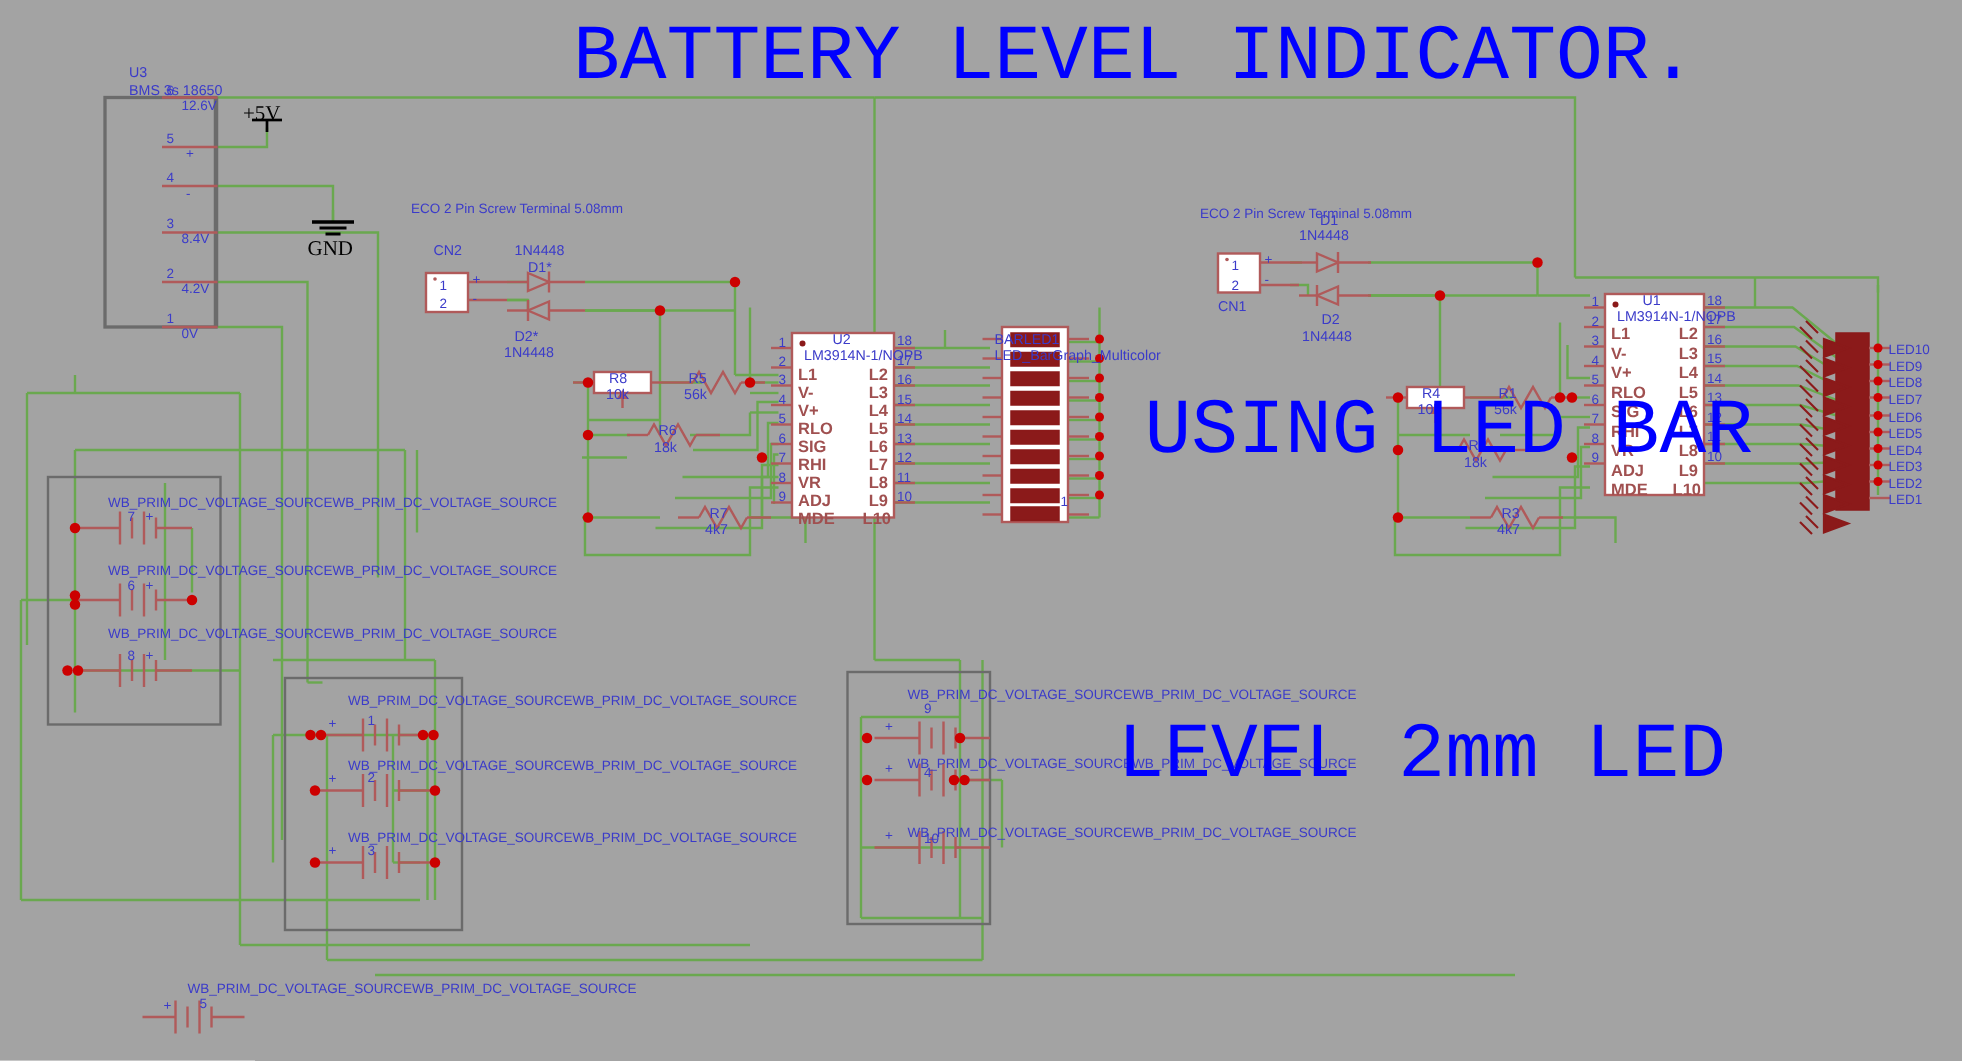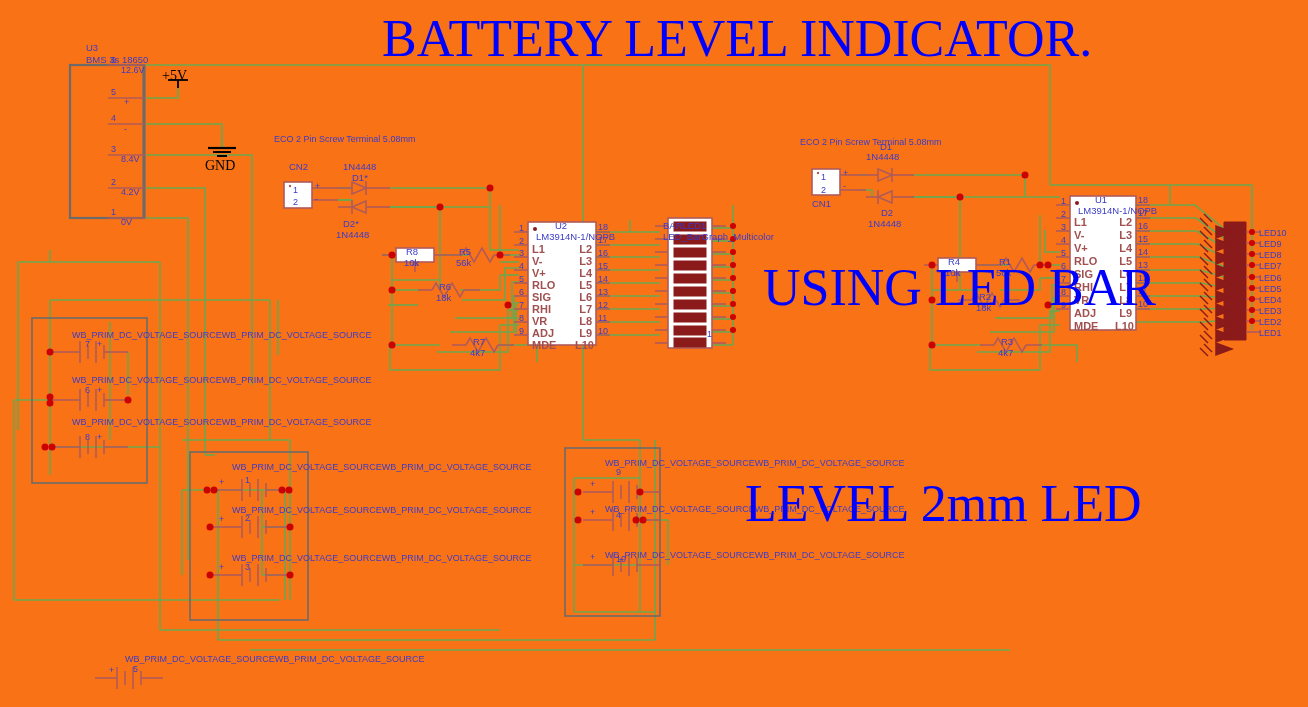--- a/index.html
+++ b/index.html
@@ -1,32 +1,32 @@
 <!DOCTYPE html>
 <html><head>
 <meta charset="utf-8">
 <style>
   html,body{margin:0;padding:0;background:#ffffff;}
   body{width:1308px;height:707px;overflow:hidden;
        font-family:"Liberation Sans",sans-serif;}
-  #stage{position:relative;width:1308px;height:707px;background:#f97316;}
+  #stage{position:relative;width:1308px;height:707px;background:#a3a3a3;}
   svg#sch{position:absolute;left:0;top:0;width:1308px;height:707px;}
   .wire{stroke:#6aa84f;stroke-width:1.6;fill:none;}
   .part{stroke:#b05a5a;stroke-width:1.6;fill:none;}
   .partfill{stroke:#b05a5a;stroke-width:1.6;fill:#ffffff;}
   .darkred{fill:#8b1a1a;stroke:#8b1a1a;stroke-width:1;}
   .junction{fill:#cc0000;}
   .graybox{stroke:#6b6b6b;stroke-width:1.6;fill:none;}
   .lbl{fill:#3b3bc9;font-family:"Liberation Sans",sans-serif;font-size:9px;}
   .lblname{fill:#3b3bc9;font-family:"Liberation Sans",sans-serif;font-size:9.5px;}
   .pinnum{fill:#3b3bc9;font-family:"Liberation Sans",sans-serif;font-size:9px;}
   .pinname{fill:#a05050;font-family:"Liberation Sans",sans-serif;font-size:11px;font-weight:bold;}
   .gnd{fill:#000;font-family:"Liberation Serif",serif;font-size:14px;}
   .plusv{fill:#000;font-family:"Liberation Serif",serif;font-size:14px;}
-  .bigtitle{position:absolute;color:#0000ff;font-family:Liberation Serif, serif;
+  .bigtitle{position:absolute;color:#0000ff;font-family:Liberation Mono, monospace;
             font-weight:400;white-space:nowrap;letter-spacing:0px;}
 </style>
 </head>
 <body>
 
 <div id="stage">
 
   <svg id="sch" viewBox="0 0 1308 707" xmlns="http://www.w3.org/2000/svg">
 
     <g>

